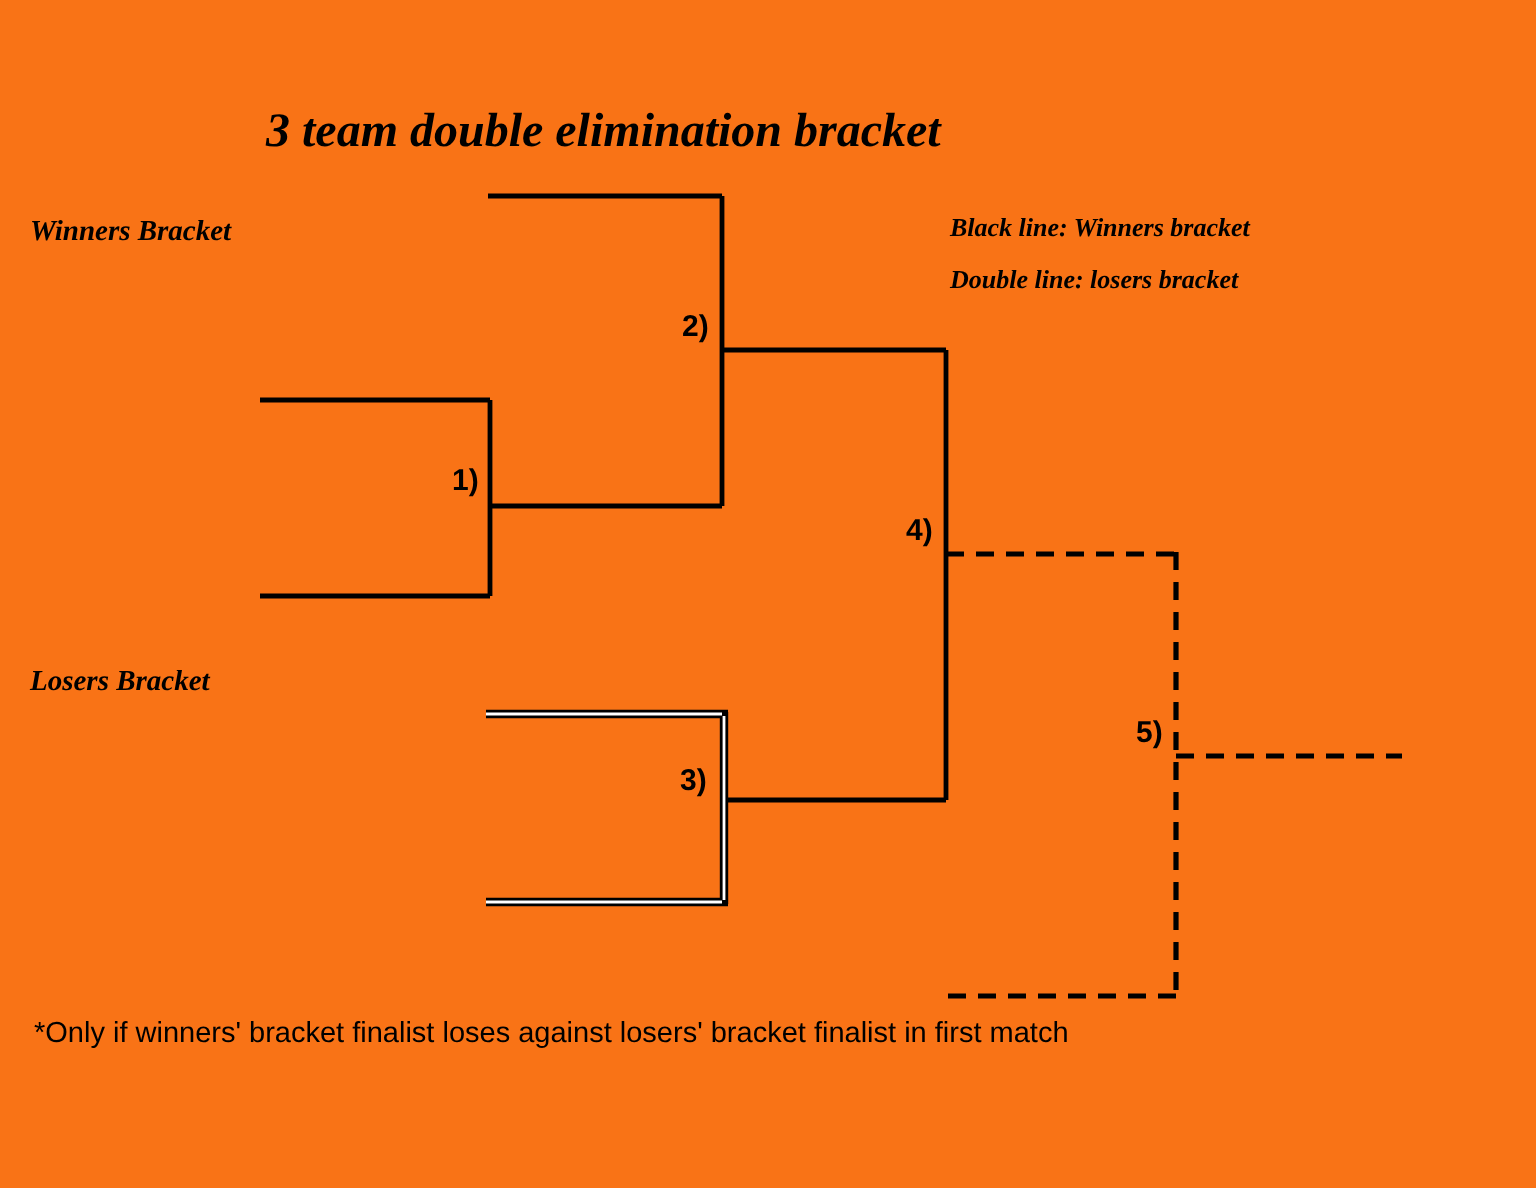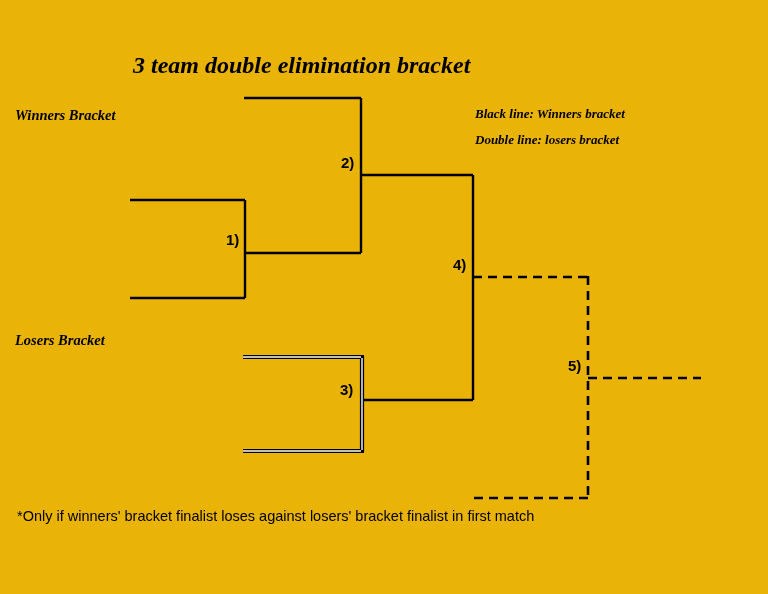--- a/index.html
+++ b/index.html
@@ -4,21 +4,21 @@
 <style>
   html, body {
     margin: 0;
     padding: 0;
     background: #ffffff;
   }
   #page {
     position: relative;
     width: 768px;
     height: 594px;
-    background: #eab308;
+    background: #f97316;
     overflow: hidden;
     font-family: "Liberation Serif", serif;
   }
   svg.bracket-canvas {
     position: absolute;
     left: 0;
     top: 0;
     width: 768px;
     height: 594px;
   }

